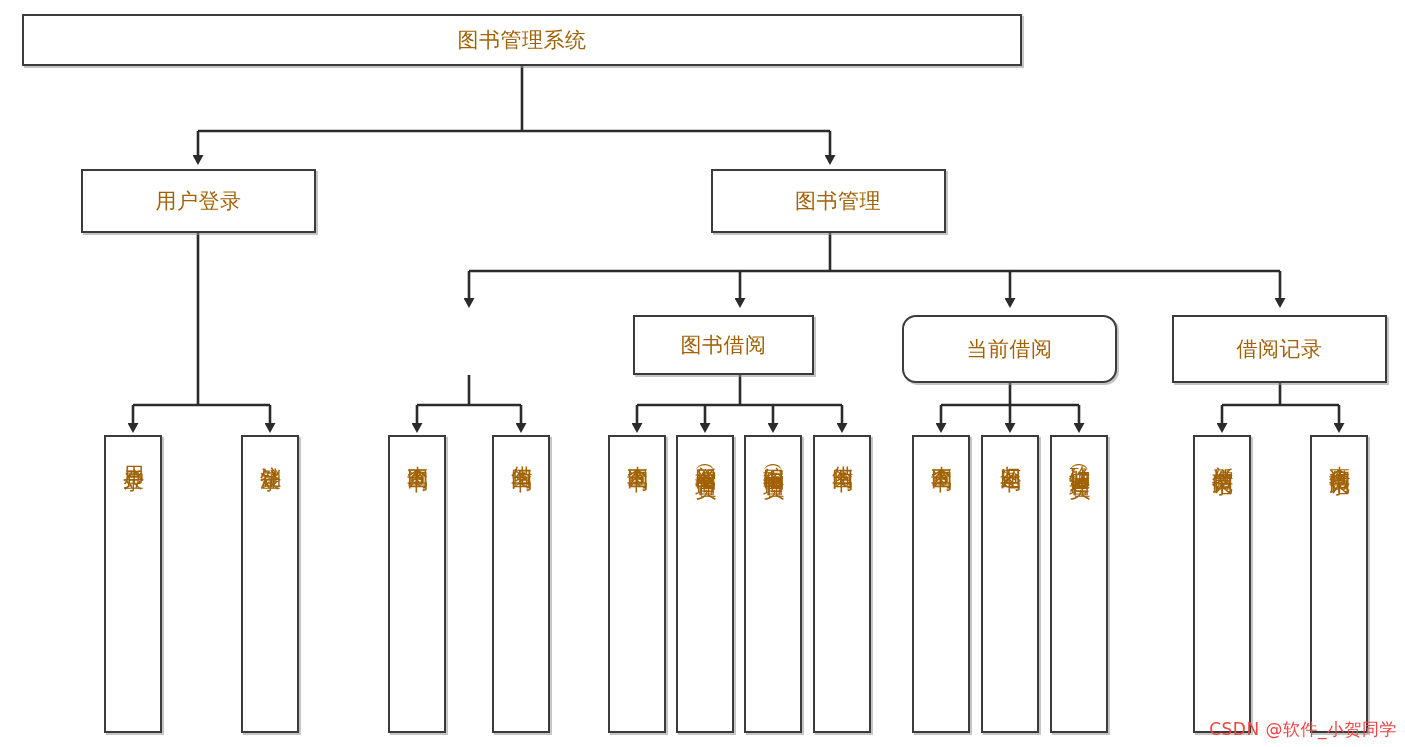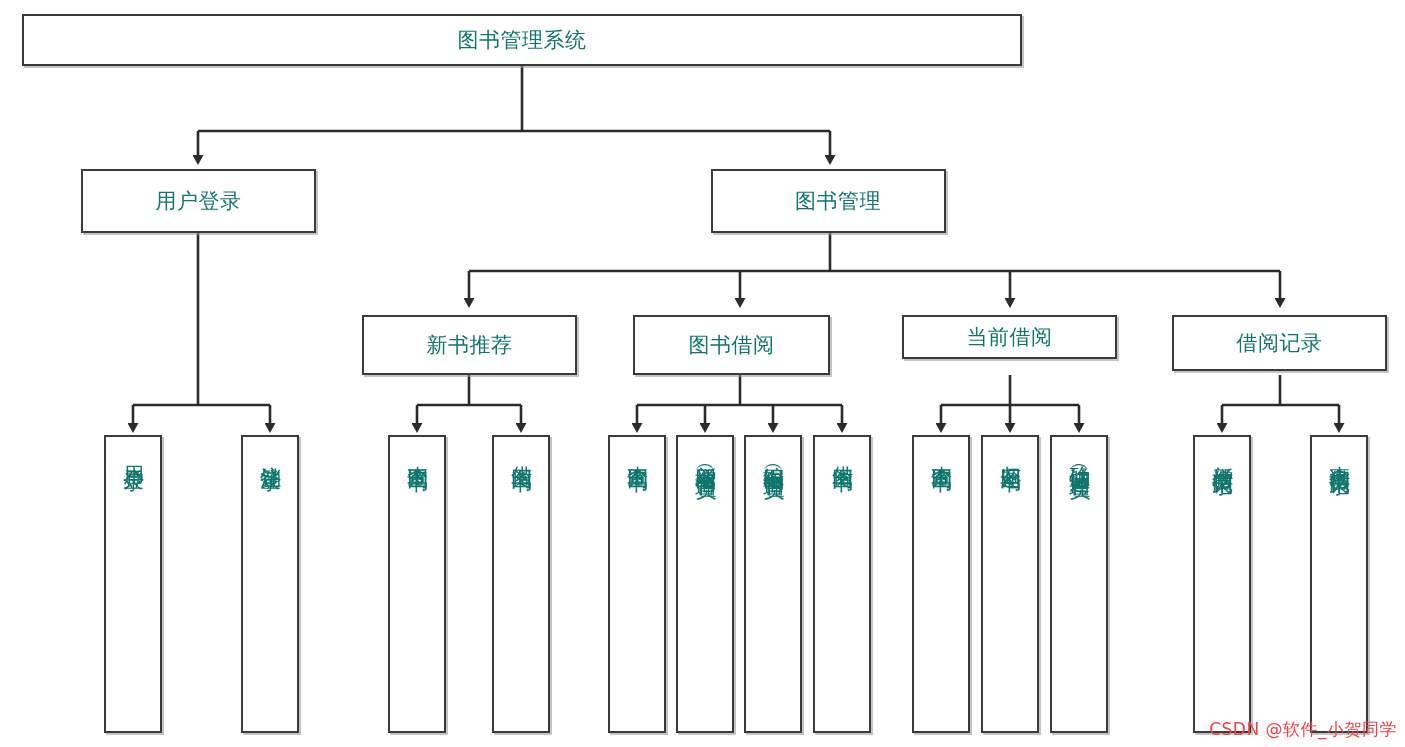--- a/index.html
+++ b/index.html
@@ -29,21 +29,21 @@
     position: absolute;
     box-sizing: border-box;
     background: #ffffff;
     border: 2.5px solid #3b3b3b;
     display: flex;
     align-items: center;
     justify-content: center;
     box-shadow: 2px 2px 0 rgba(150,150,150,0.55);
   }
   .node .label {
-    color: #0f766e;
+    color: #a16207;
     font-size: 21px;
     line-height: 1.05;
     letter-spacing: 0.5px;
     white-space: nowrap;
     text-align: center;
   }
   .node.leaf {
     align-items: flex-start;
     justify-content: center;
     padding-top: 12px;
@@ -127,30 +127,27 @@
     <span class="label">图书管理系统</span>
   </div>
 
   <div class="node" style="left:81px; top:169px; width:235px; height:64px;">
     <span class="label">用户登录</span>
   </div>
   <div class="node" style="left:711px; top:169px; width:235px; height:64px;padding-left:19px;">
     <span class="label">图书管理</span>
   </div>
 
-  <div class="node" style="left:362px; top:315px; width:215px; height:60px;">
-    <span class="label">新书推荐</span>
-  </div>
-  <div class="node" style="left:633px; top:315px; width:197px; height:60px;">
+  <div class="node" style="left:633px; top:315px; width:181px; height:60px;">
     <span class="label">图书借阅</span>
   </div>
-  <div class="node" style="left:902px; top:315px; width:215px; height:44px;">
+  <div class="node" style="left:902px; top:315px; width:215px; height:68px;border-radius:14px;">
     <span class="label">当前借阅</span>
   </div>
-  <div class="node" style="left:1172px; top:315px; width:215px; height:56px;">
+  <div class="node" style="left:1172px; top:315px; width:215px; height:68px;">
     <span class="label">借阅记录</span>
   </div>
 
   <div class="node leaf" style="left:104px; top:435px; width:58px; height:298px;">
     <span class="label">用户登录</span>
   </div>
   <div class="node leaf" style="left:241px; top:435px; width:58px; height:298px;">
     <span class="label">注销登录</span>
   </div>
 

